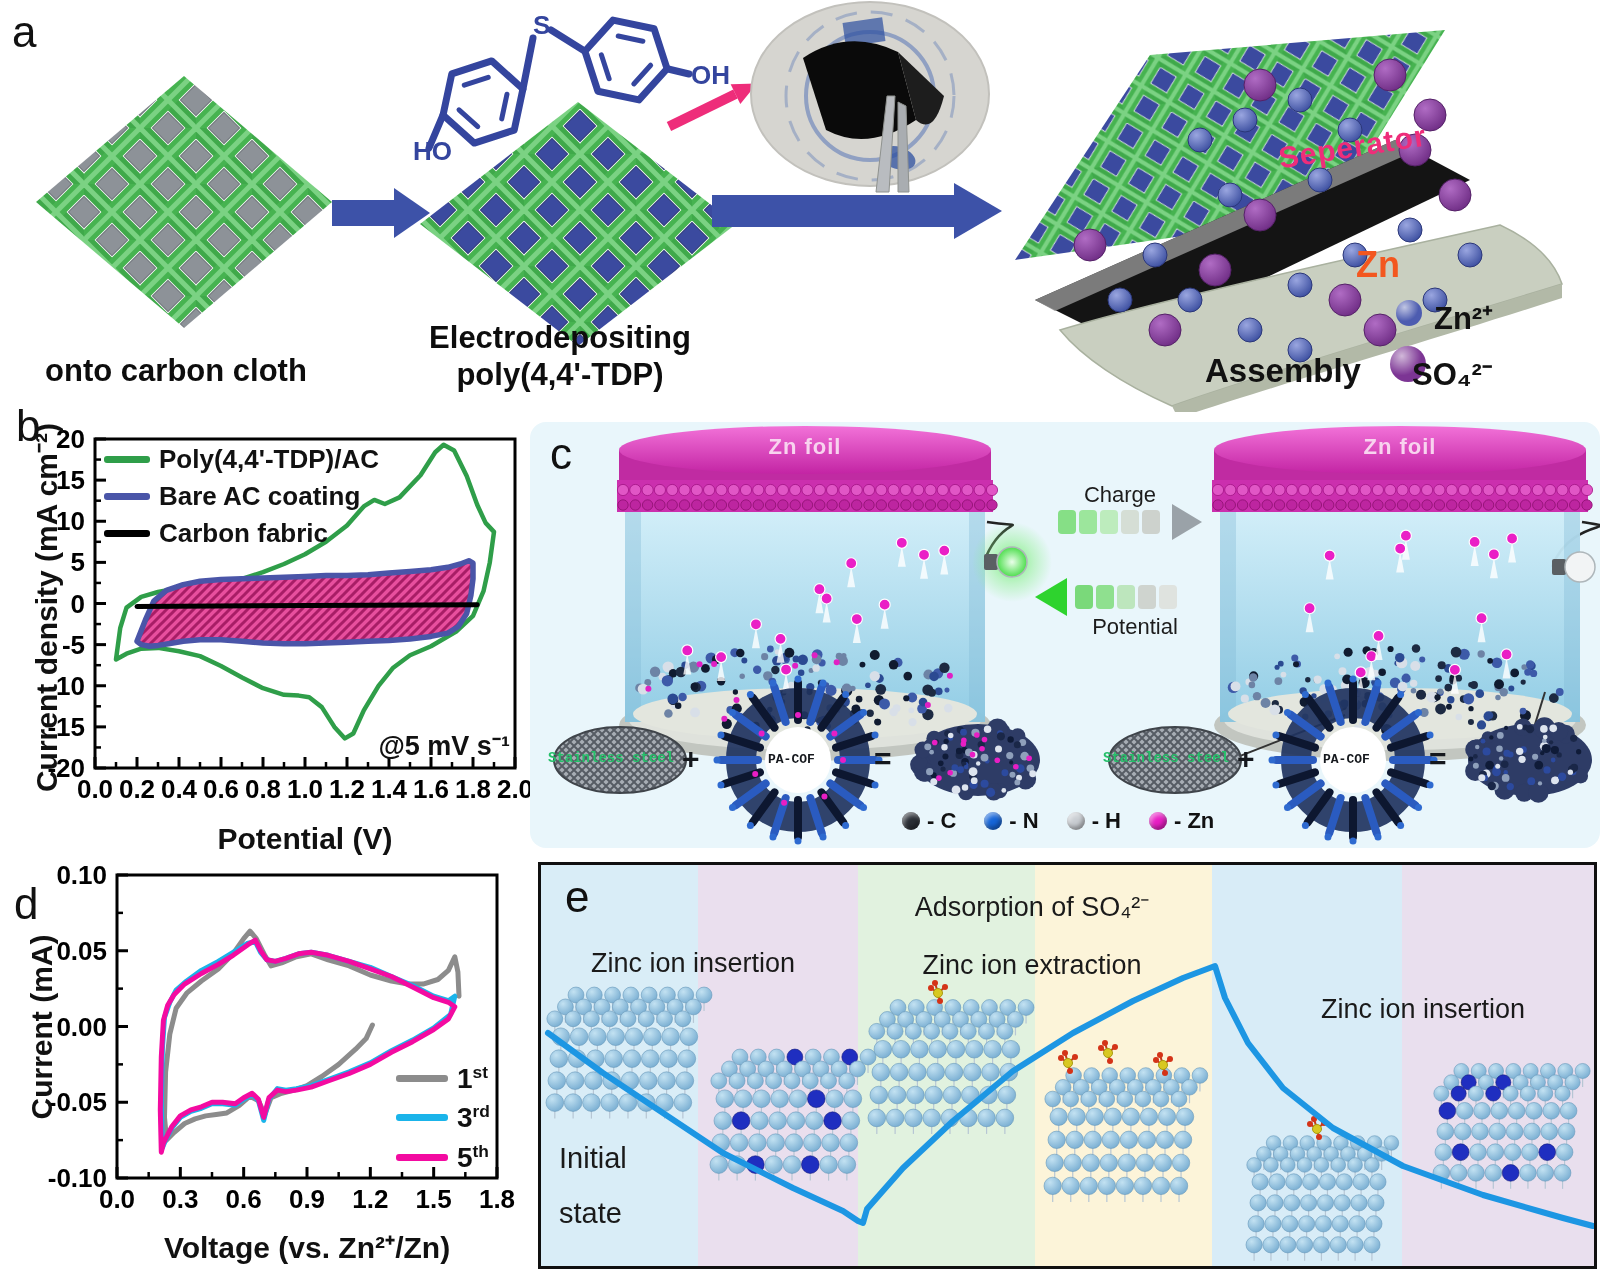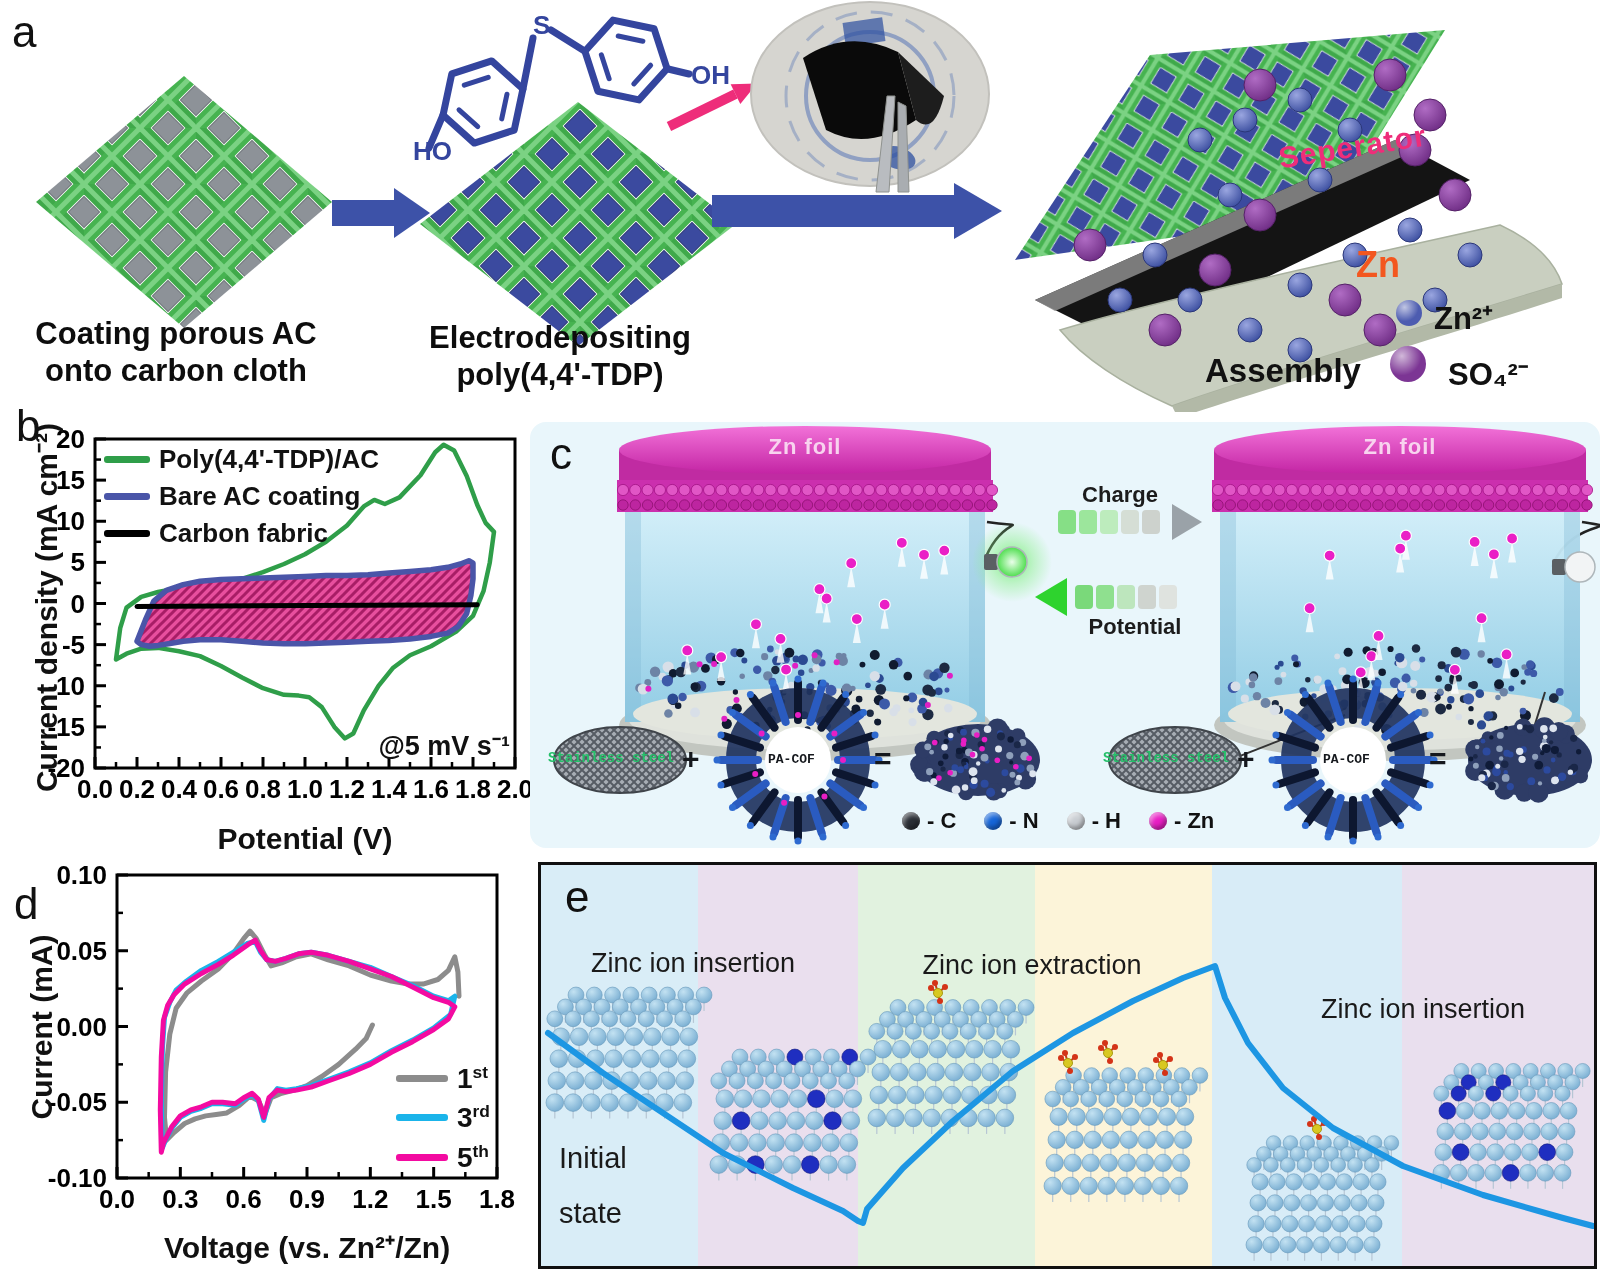--- a/index.html
+++ b/index.html
@@ -13,21 +13,21 @@
   .tri{width:0;height:0;}
   .vlab{position:absolute;transform:rotate(-90deg);transform-origin:center;white-space:nowrap;
         font-weight:bold;font-size:30px;text-align:center;}
   .xlab{position:absolute;font-weight:bold;font-size:30px;text-align:center;}
   .legend-row{display:flex;align-items:center;margin-bottom:6px;}
   .legend-row .swatch{width:46px;height:7px;border-radius:3px;margin-right:9px;flex:0 0 auto;}
   .legend-row .ltext{font-weight:bold;font-size:26px;white-space:nowrap;}
   .annot{position:absolute;font-weight:bold;font-size:27px;}
   #panel-c{position:absolute;left:530px;top:422px;width:1070px;height:426px;background:#e9f6fb;border-radius:16px;}
   .cell-label{position:absolute;font-weight:bold;font-size:22px;color:#f8d3ef;text-align:center;letter-spacing:1px;}
-  .cdlabel{position:absolute;font-weight:bold;font-size:22px;color:#1c1c1c;text-align:center;}
+  .cdlabel{position:absolute;font-weight:normal;font-size:22px;color:#1c1c1c;text-align:center;}
   .blocks{position:absolute;display:flex;gap:3px;}
   .blocks span{width:18px;height:24px;border-radius:4px;display:block;}
   .sub-label{position:absolute;font-weight:bold;text-align:left;font-family:Liberation Mono, monospace;}
   .eqtxt{position:absolute;font-weight:bold;font-size:30px;color:#15181d;}
   #atom-legend{position:absolute;left:372px;top:386px;display:flex;gap:28px;align-items:center;}
   #atom-legend .atom{display:flex;align-items:center;gap:7px;}
   #atom-legend .dot{width:18px;height:18px;border-radius:50%;display:block;box-shadow:inset -2px -3px 4px rgba(0,0,0,.35), inset 2px 3px 4px rgba(255,255,255,.5);}
   #atom-legend .alab{font-weight:bold;font-size:22px;}
   #panel-e{position:absolute;left:538px;top:862px;width:1059px;height:407px;border:3px solid #101010;box-sizing:border-box;background:#fff;}
   .e-band{height:100%;flex:0 0 auto;}
@@ -69,21 +69,21 @@
           <rect x="-11" y="17" width="22" height="22" transform="rotate(45 0 28)"></rect>
           <rect x="17" y="45" width="22" height="22" transform="rotate(45 28 56)"></rect>
           <rect x="45" y="17" width="22" height="22" transform="rotate(45 56 28)"></rect>
         </g>
       </pattern>
     </defs>
     <polygon points="156,4 304,130 156,256 8,130" fill="url(#weaveG)"></polygon>
   </svg>
 
   <div class="cap" style="left:0px;top:316px;width:352px">
-    <span>Coating porous AC</span><br>
+    <br>
     <span>onto carbon cloth</span>
   </div>
 
   <div class="barrow" style="left:332px;top:188px">
     <div class="shaft" style="width:62px;height:26px"></div>
     <div class="tri" style="border-top:25px solid transparent;border-bottom:25px solid transparent;border-left:36px solid #3d52a8"></div>
   </div>
 
   <svg id="molecule" class="abs" style="left:383px;top:0px" width="362" height="176">
     <g id="mol-geom">
@@ -195,21 +195,21 @@
         <circle cx="428" cy="113" r="16" fill="url(#gradPurp)" stroke="#552268" stroke-width="1"></circle>
       </g>
   </svg>
 
   <div class="abs" style="left:1278px;top:130px;transform:rotate(-9deg);font-weight:bold;font-size:30px;color:#ee2d7a;letter-spacing:1px">Seperator</div>
   <div class="abs" style="left:1356px;top:244px;font-weight:bold;font-size:36px;color:#f3571f">Zn</div>
 
   <span class="sphere-dot" id="legend-dot-zn" style="left: 1396px; top: 300px; width: 26px; height: 26px; background: radial-gradient(circle at 33% 28%, rgba(255, 255, 255, 0.65), rgba(255, 255, 255, 0) 55%), rgb(77, 92, 176);"></span>
   <div class="leg-e" style="left:1434px;top:296px">Zn²⁺</div>
   <span class="sphere-dot" id="legend-dot-so4" style="left: 1390px; top: 346px; width: 36px; height: 36px; background: radial-gradient(circle at 33% 28%, rgba(255, 255, 255, 0.65), rgba(255, 255, 255, 0) 55%), rgb(124, 53, 148);"></span>
-  <div class="leg-e" style="left:1448px;top:352px">SO₄²⁻</div>
+  <div class="leg-e" style="left:1412px;top:352px">SO₄²⁻</div>
   <div class="abs" style="left:1205px;top:352px;font-weight:bold;font-size:33px">Assembly</div>
 
   <div class="abs" id="panel-b" style="left:0px;top:398px;width:540px;height:462px">
     <div class="plabel" style="left:16px;top:6px">b</div>
     <svg id="chart-b" width="530" height="450">
         <defs>
           <pattern id="chart-b-hatch" width="9" height="9" patternUnits="userSpaceOnUse">
             <rect width="9" height="9" fill="#e84f9e"></rect>
             <path d="M-2,2 L2,-2 M0,9 L9,0 M7,11 L11,7" stroke="#a81d66" stroke-width="3" fill="none"></path>
           </pattern>
@@ -1942,20 +1942,21 @@
           <line x1="776" y1="264" x2="778" y2="272" stroke="#c23a18" stroke-width="2"></line>
           <circle cx="778" cy="272" r="3" fill="#d43318"></circle>
           <line x1="776" y1="264" x2="773" y2="254" stroke="#c23a18" stroke-width="2"></line>
           <circle cx="773" cy="254" r="3" fill="#d43318"></circle>
           <circle cx="776" cy="264" r="4.5" fill="#d8c821" stroke="#a89a10" stroke-width="1"></circle>
         </g>
         <path d="M7,168 L62,208 L122,248 L182,288 L252,323 L302,346 L317,356 L322,358 L326,344 L362,303 L412,256 L472,206 L532,168 L592,136 L642,113 L674,101 L684,133 L707,178 L742,223 L792,263 L862,301 L942,330 L1022,353 L1052,361" fill="none" stroke="#1d96e3" stroke-width="6" stroke-linecap="round" stroke-linejoin="round"></path>
       </svg>
     <div class="plabel" style="left:24px;top:10px">e</div>
     <div class="e-text" style="left:22px;top:82px;width:260px">Zinc ion insertion</div>
+    <div class="e-text" style="left:336px;top:26px;width:310px">Adsorption of SO₄²⁻</div>
     <div class="e-text" style="left:336px;top:84px;width:310px">Zinc ion extraction</div>
     <div class="e-text" style="left:742px;top:128px;width:280px">Zinc ion insertion</div>
     <div class="e-text" style="left:18px;top:266px;width:130px;text-align:left;font-size:29px;line-height:1.9">
       <span>Initial</span><br><span>state</span>
     </div>
   </div>
 
 </div>
 
 </body></html>

